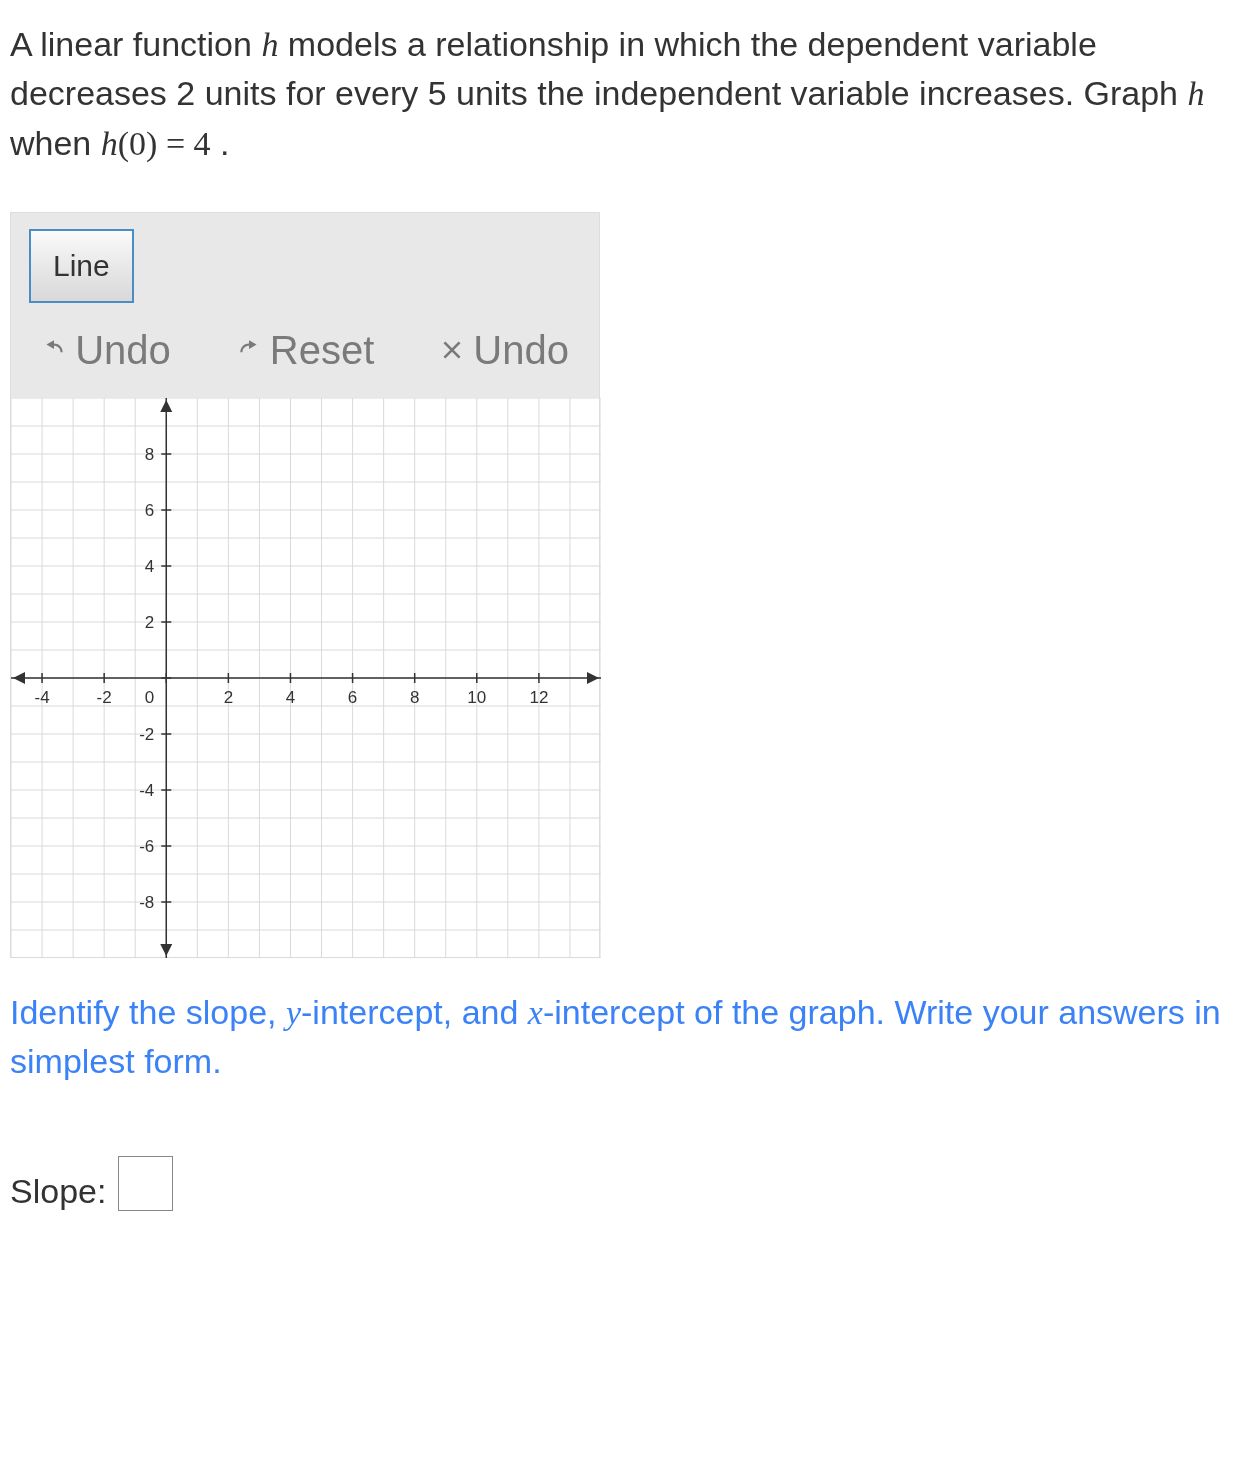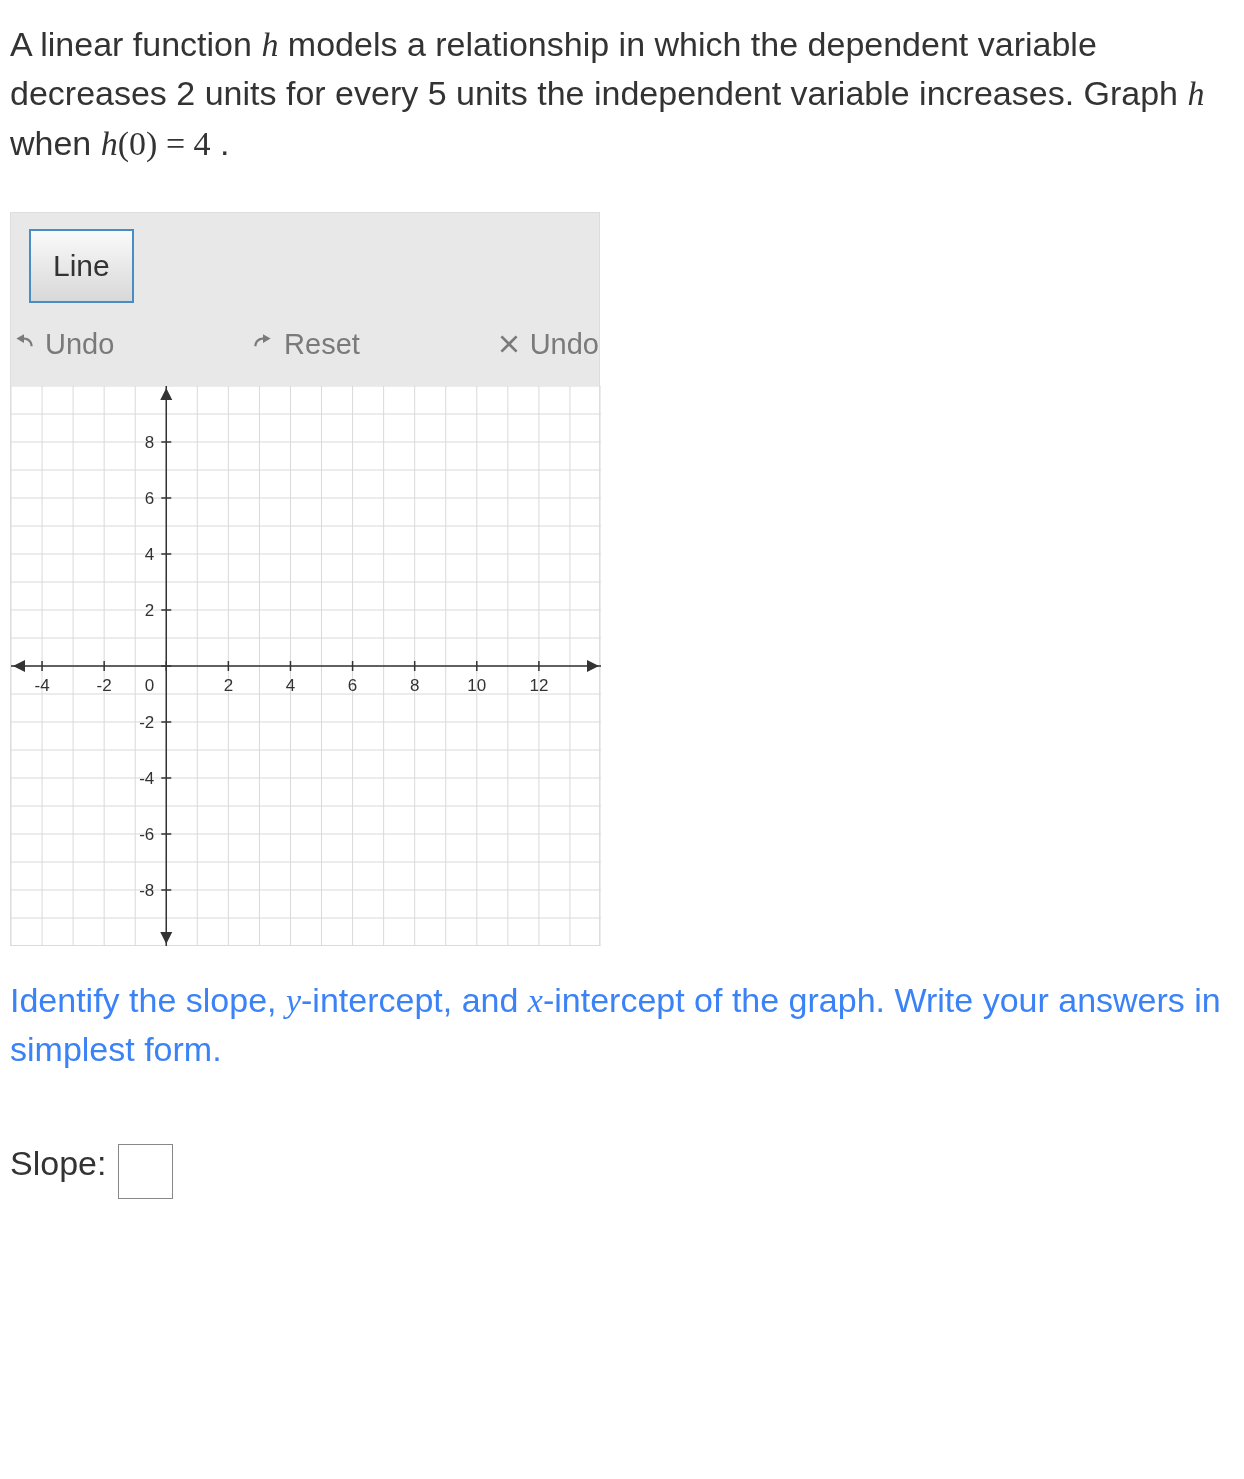--- a/index.html
+++ b/index.html
@@ -28,40 +28,40 @@
     background: linear-gradient(#fafafa, #d8d8d8);
     padding: 18px 22px;
     font-size: 30px;
     color: #333;
     cursor: pointer;
   }
   .toolbar-actions {
     background: #e8e8e8;
     padding: 25px 0 25px 0;
     display: flex;
-    justify-content: space-between;
+    justify-content: center;
     gap: 65px;
-    font-size: 29px;
+    font-size: 40px;
     color: #7a7a7a;
     border-left: 1px solid #ddd;
     border-right: 1px solid #ddd;
   }
   .action { cursor: pointer; display: inline-flex; align-items: center; gap: 8px; }
   .icon-svg { width: 26px; height: 26px; }
   .graph-area {
     width: 590px;
     height: 560px;
     position: relative;
     background: #fff;
     border: 1px solid #ddd;
     border-top: none;
   }
   .graph-area svg { position: absolute; top: 0; left: 0; }
   .instruction { font-size: 34px; line-height: 1.45; color: #3b82f6; margin: 30px 0 70px 0; }
-  .slope-row { font-size: 34px; display: flex; align-items: flex-start; gap: 12px; }
+  .slope-row { font-size: 34px; display: flex; align-items: flex-end; gap: 12px; }
   .slope-input {
     width: 55px; height: 55px;
     border: 1px solid #888;
     background: #fff;
   }
 </style>
 </head>
 <body>
 
 <div class="question">

